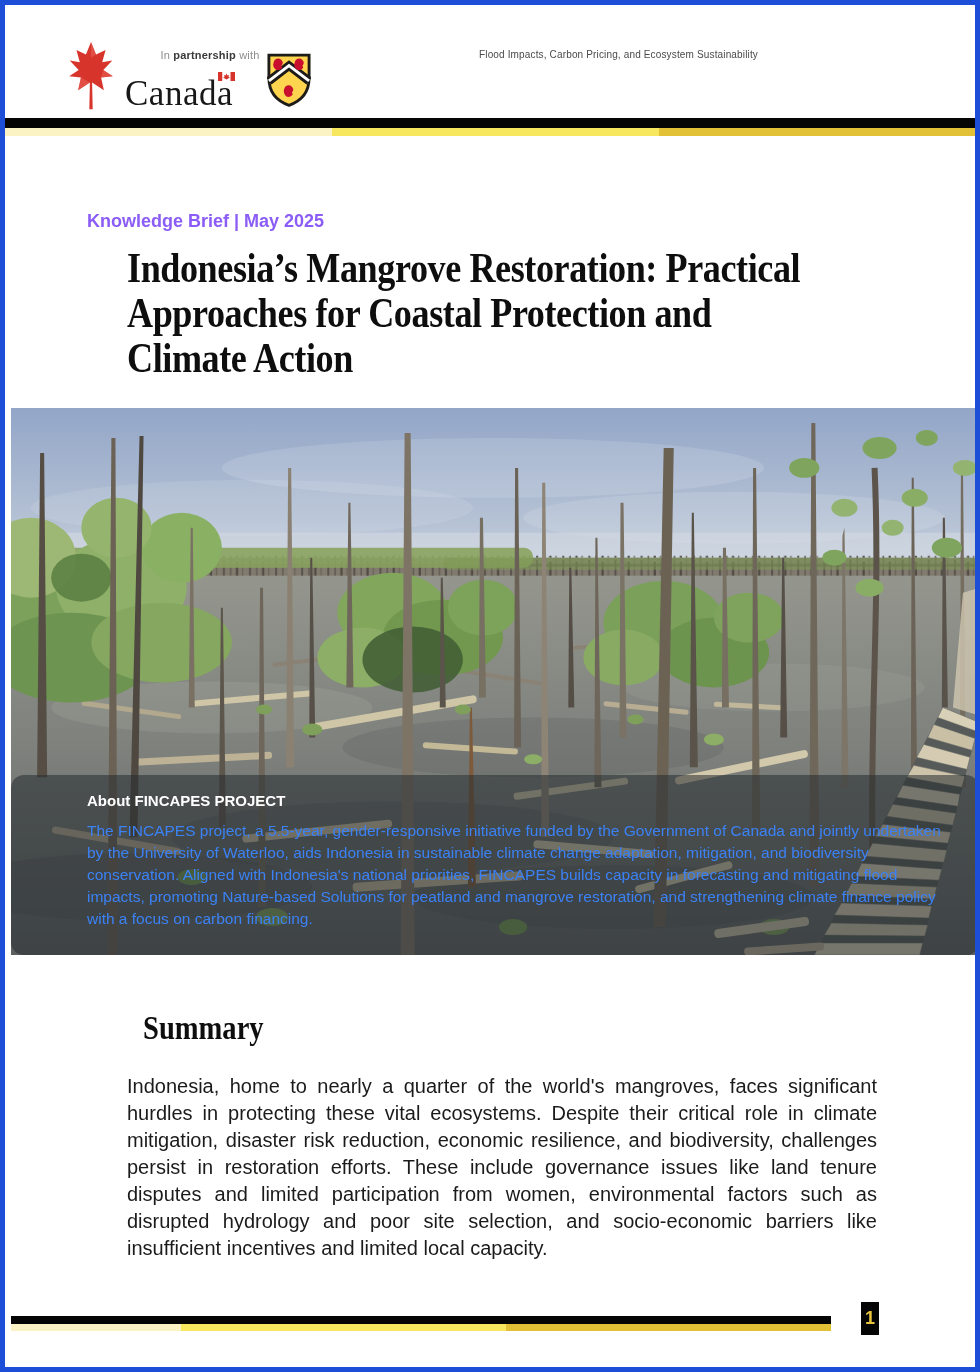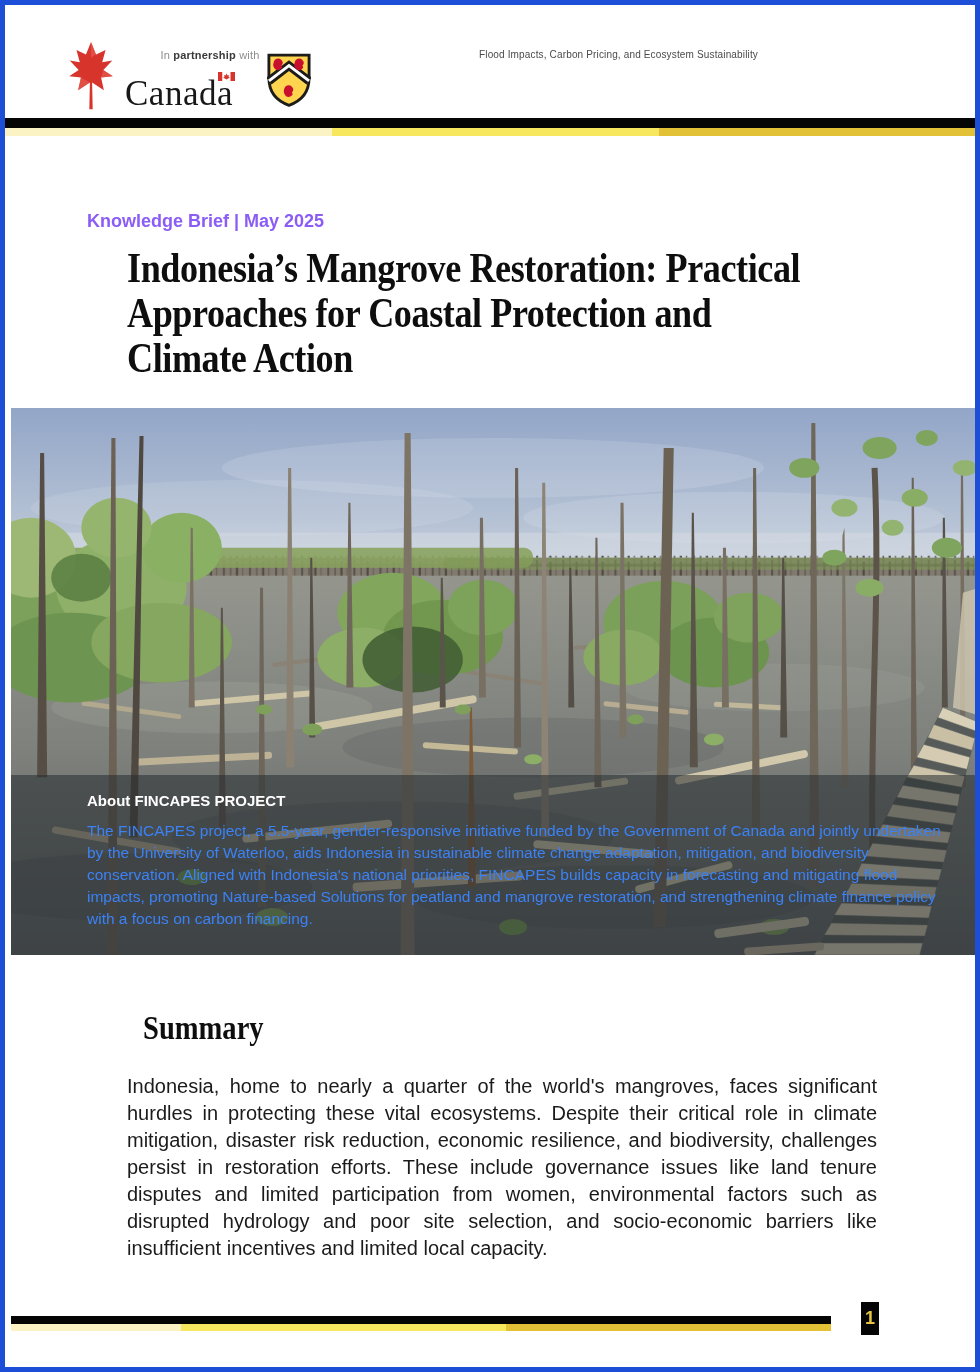--- a/index.html
+++ b/index.html
@@ -42,21 +42,21 @@
   .title .tline{
     display:block;font-family:"Liberation Serif", serif;font-weight:bold;font-size:43px;
     color:#0e0e0e;letter-spacing:-0.5px;white-space:nowrap;
     transform:scaleX(0.84);transform-origin:left center;
   }
   
   .photo{position:absolute;left:6px;top:403px;width:968px;height:547px;overflow:hidden;}
   .photo svg{display:block;}
   .photo-overlay{
     position:absolute;left:0;top:367px;width:968px;height:180px;box-sizing:border-box;
-    background:rgba(38,43,47,0.55);padding:17px 26px 0 76px;color:#f4f4f4;
+    background:rgba(38,43,47,0.55);padding:17px 26px 0 76px;color:#f4f4f4;border-radius:13px;
   }
   .overlay-heading{font-size:15px;font-weight:bold;margin:0 0 11px 0;color:#ffffff;}
   .overlay-body{font-size:15.5px;line-height:22px;margin:0;max-width:868px;color:#3b82f6;}
   
   .summary-heading{position:absolute;left:122px;top:988px;}
   .summary-heading span{
     display:inline-block;font-family:"Liberation Serif", serif;font-weight:bold;font-size:34px;
     color:#0e0e0e;transform:scaleX(0.84);transform-origin:left center;white-space:nowrap;
   }
   .summary-body{

